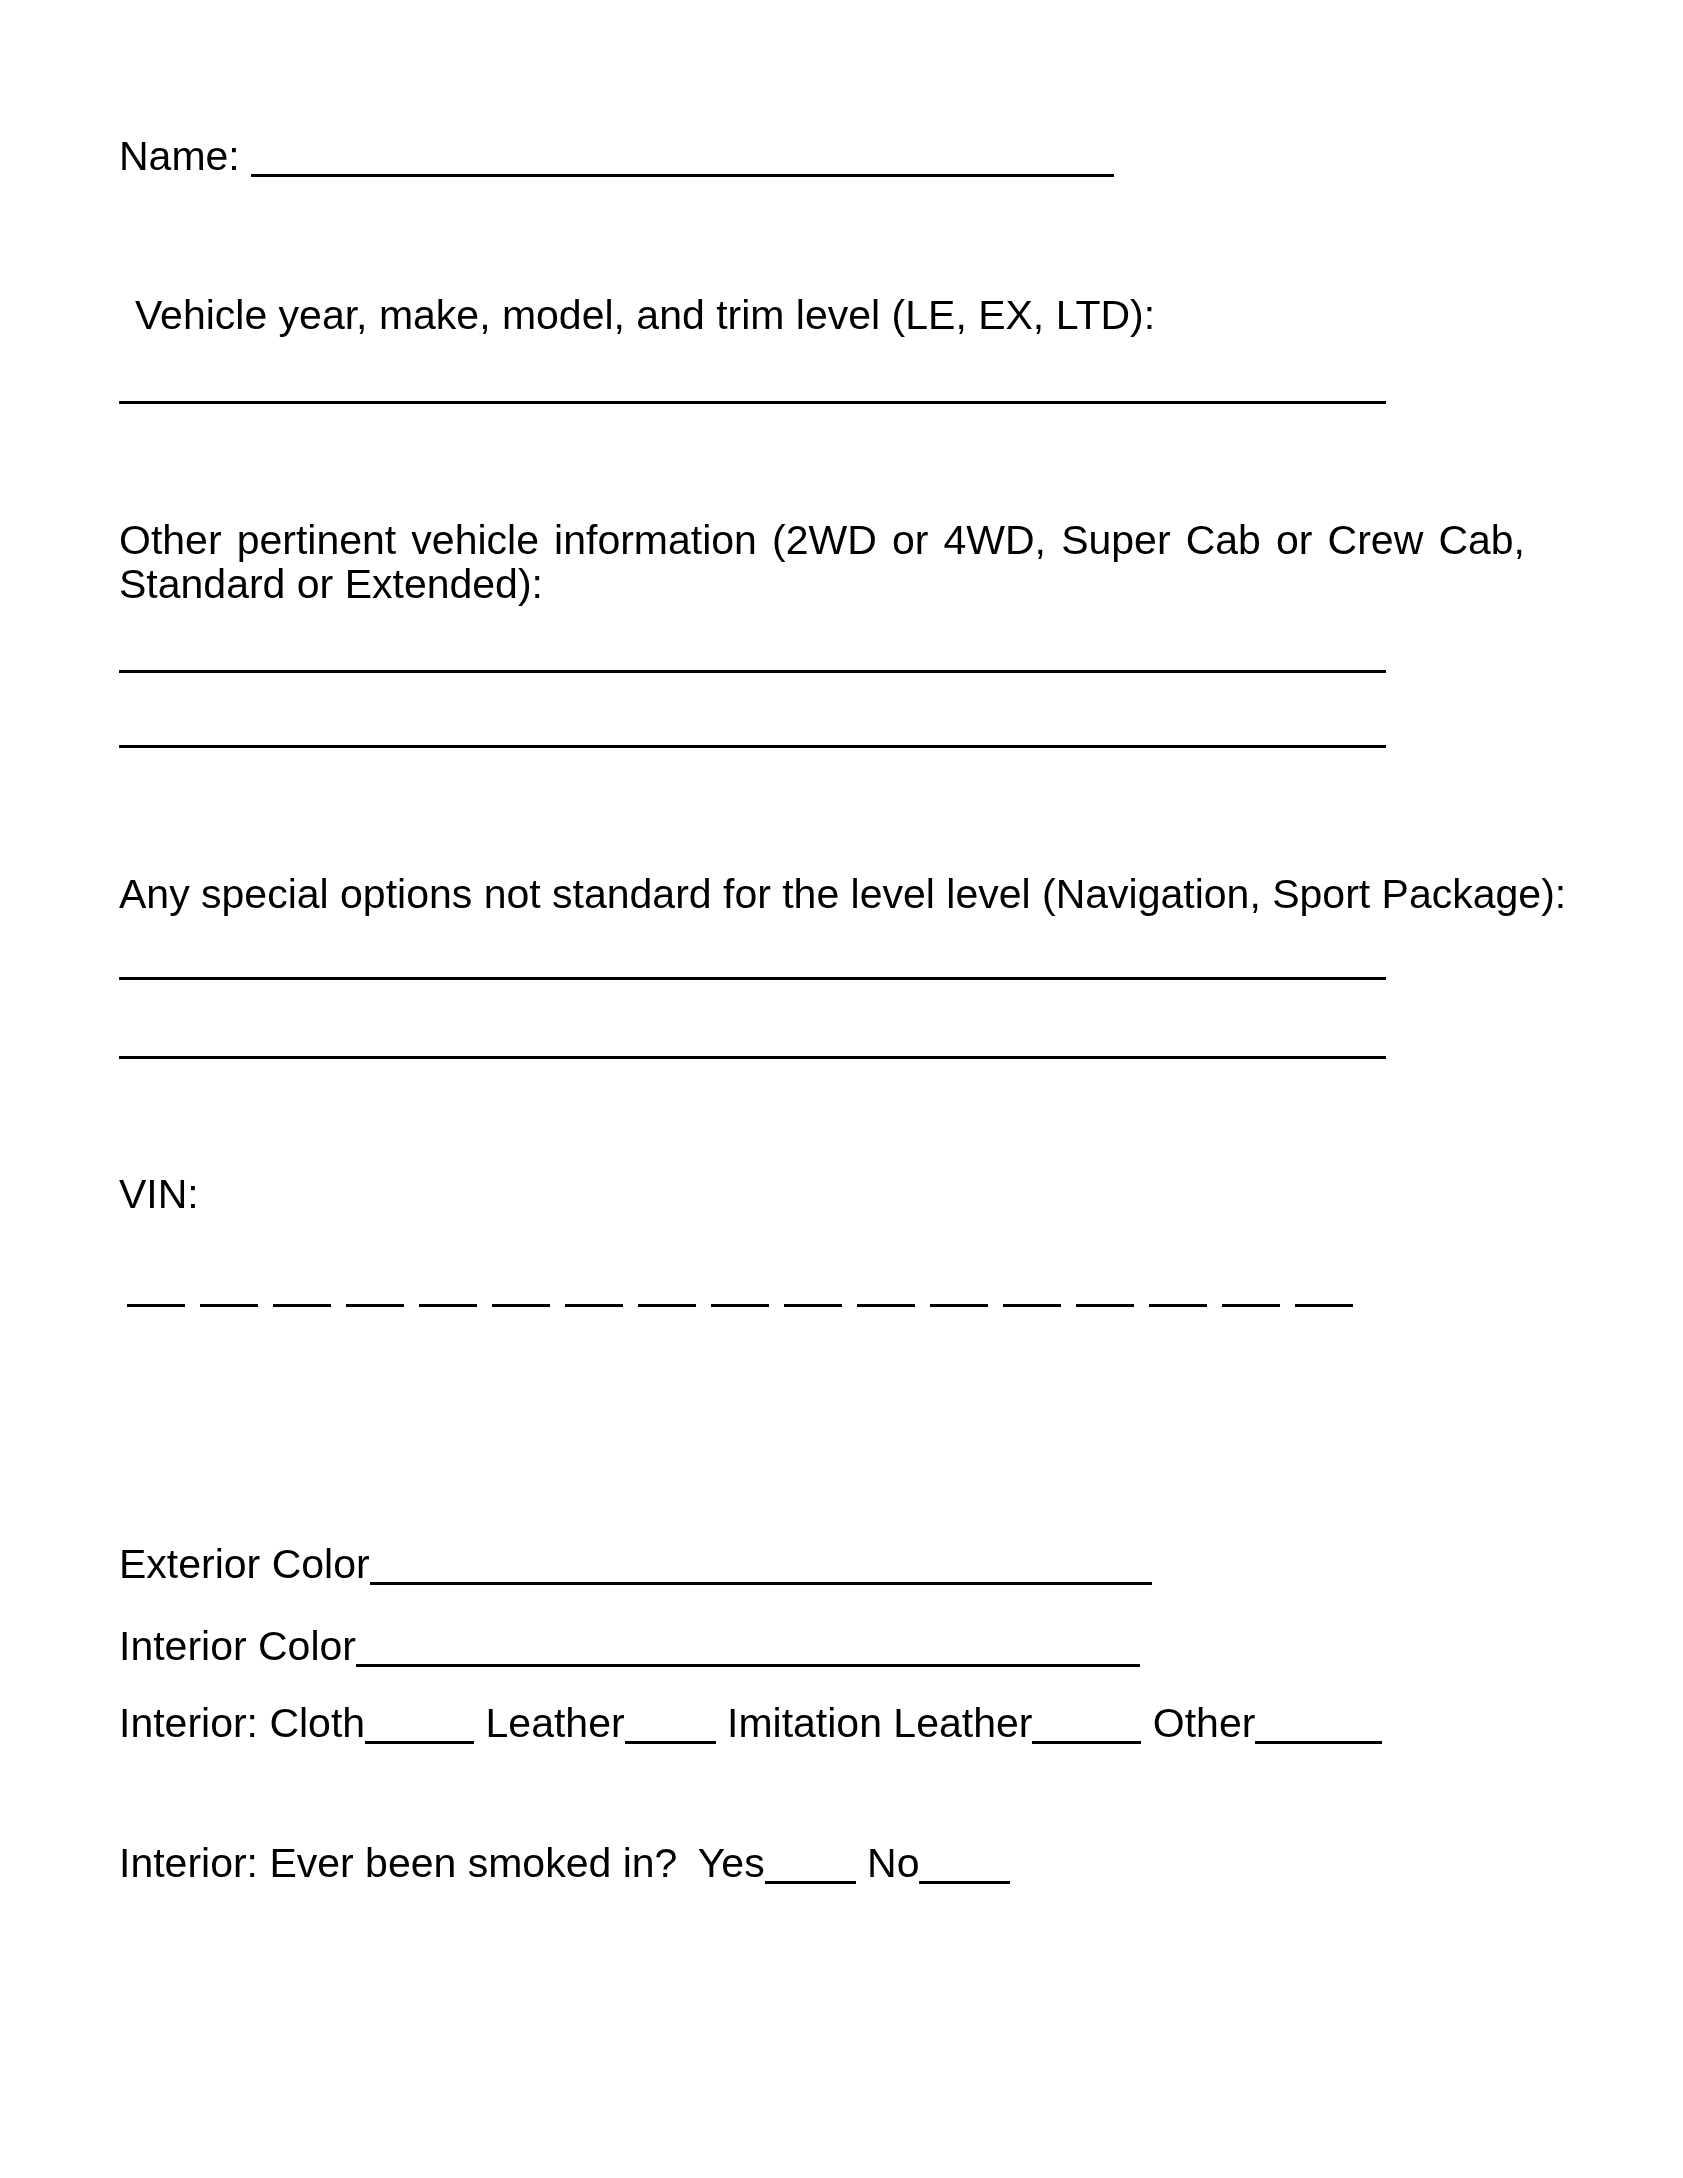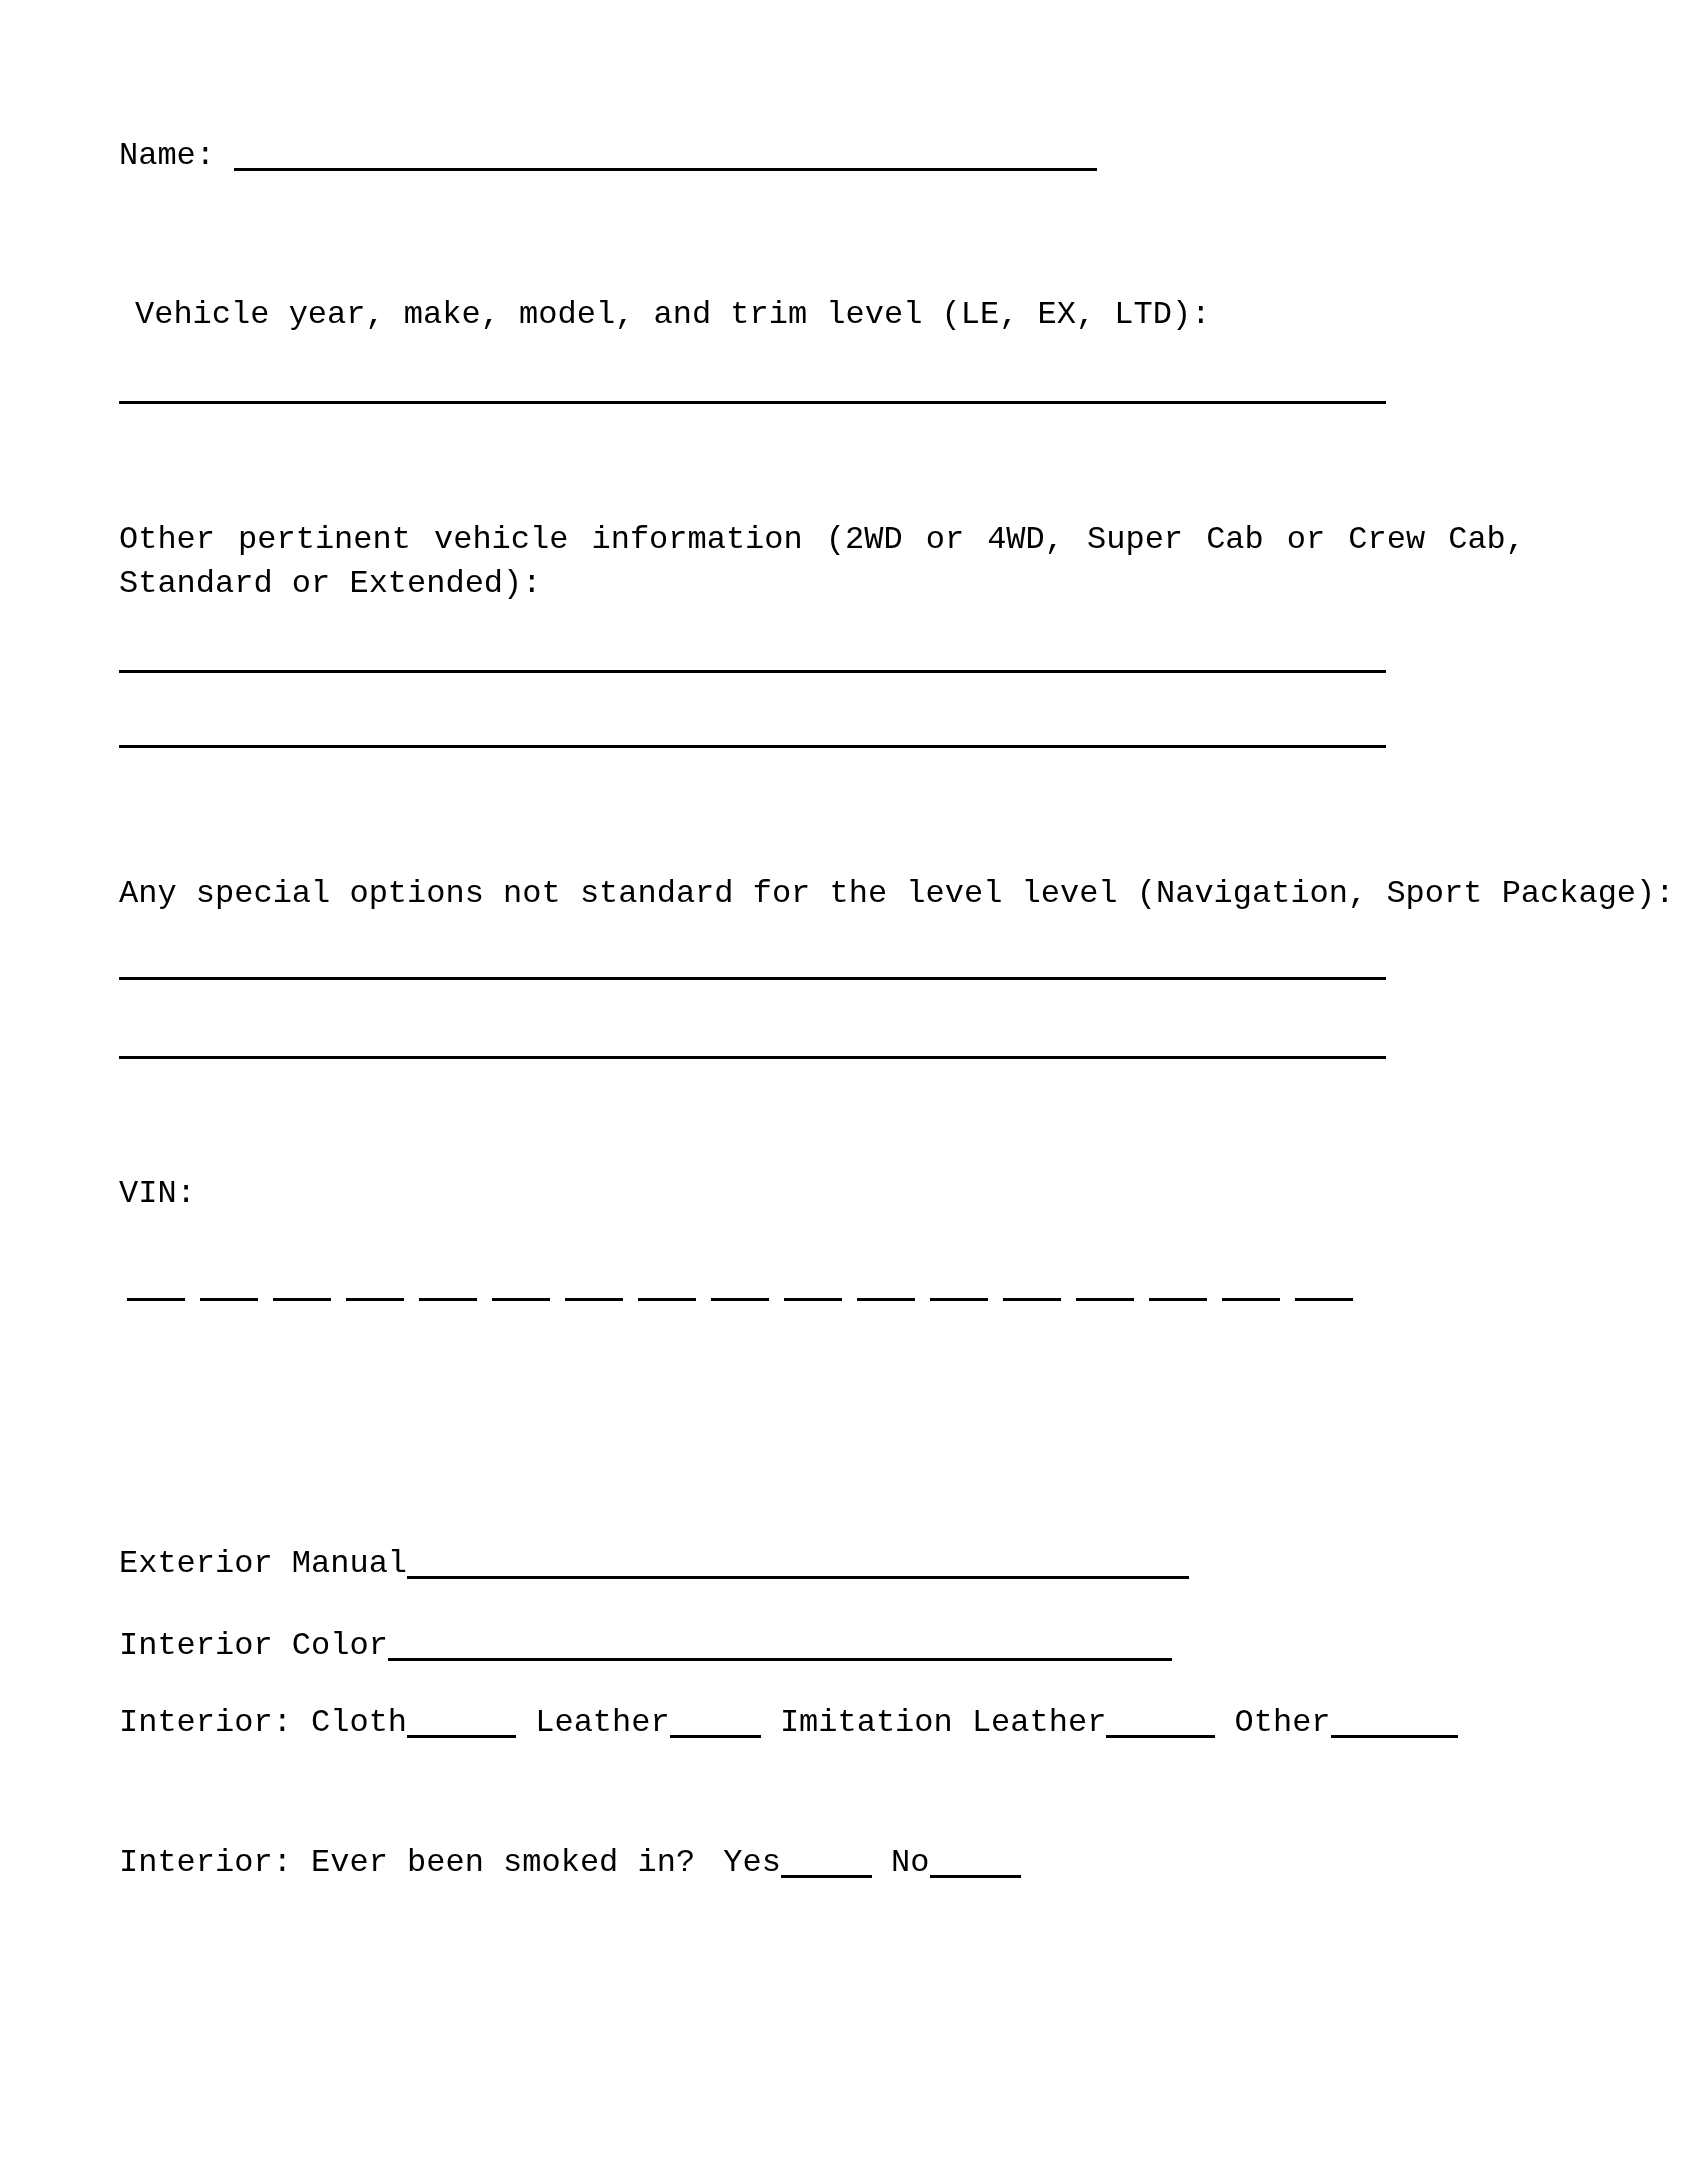--- a/index.html
+++ b/index.html
@@ -1,22 +1,22 @@
 <!DOCTYPE html>
 <html><head>
 <meta charset="utf-8">
 <style>
   html,body{margin:0;padding:0;background:#e8e8e8;}
   .page{
     position:relative;
     width:1683px;
     height:2178px;
     background:#ffffff;
-    font-family:Liberation Mono, monospace;
-    font-size:32px;
+    font-family:Liberation Sans, sans-serif;
+    font-size:41px;
     line-height:44px;
     color:#000000;
     overflow:hidden;
   }
   .row{position:absolute;left:119px;right:119px;white-space:nowrap;}
   .para{position:absolute;left:119px;width:1406px;text-align:justify;white-space:normal;}
   .lbl{color:#000000;}
   
   .blank{
     display:inline-block;
@@ -92,21 +92,21 @@
   <div class="rule rule-4"></div>
   <div class="rule rule-5"></div>
 
   <div class="row r-vin">
     <span class="lbl">VIN:</span>
   </div>
   <div class="row r-vin-blanks" id="vin-blanks"><span class="vin-seg"></span><span class="vin-seg"></span><span class="vin-seg"></span><span class="vin-seg"></span><span class="vin-seg"></span><span class="vin-seg"></span><span class="vin-seg"></span><span class="vin-seg"></span><span class="vin-seg"></span><span class="vin-seg"></span><span class="vin-seg"></span><span class="vin-seg"></span><span class="vin-seg"></span><span class="vin-seg"></span><span class="vin-seg"></span><span class="vin-seg"></span><span class="vin-seg"></span></div>
 
 
   <div class="row r-exterior">
-    <span class="lbl">Exterior Manual</span><span class="blank w790"></span>
+    <span class="lbl">Exterior Color</span><span class="blank w790"></span>
   </div>
 
   <div class="row r-interior-color">
     <span class="lbl">Interior Color</span><span class="blank w792"></span>
   </div>
 
   <div class="row r-interior-material">
     <span class="lbl">Interior:</span>
     <span class="lbl">Cloth</span><span class="blank w110"></span>
     <span class="lbl">Leather</span><span class="blank w92"></span>

